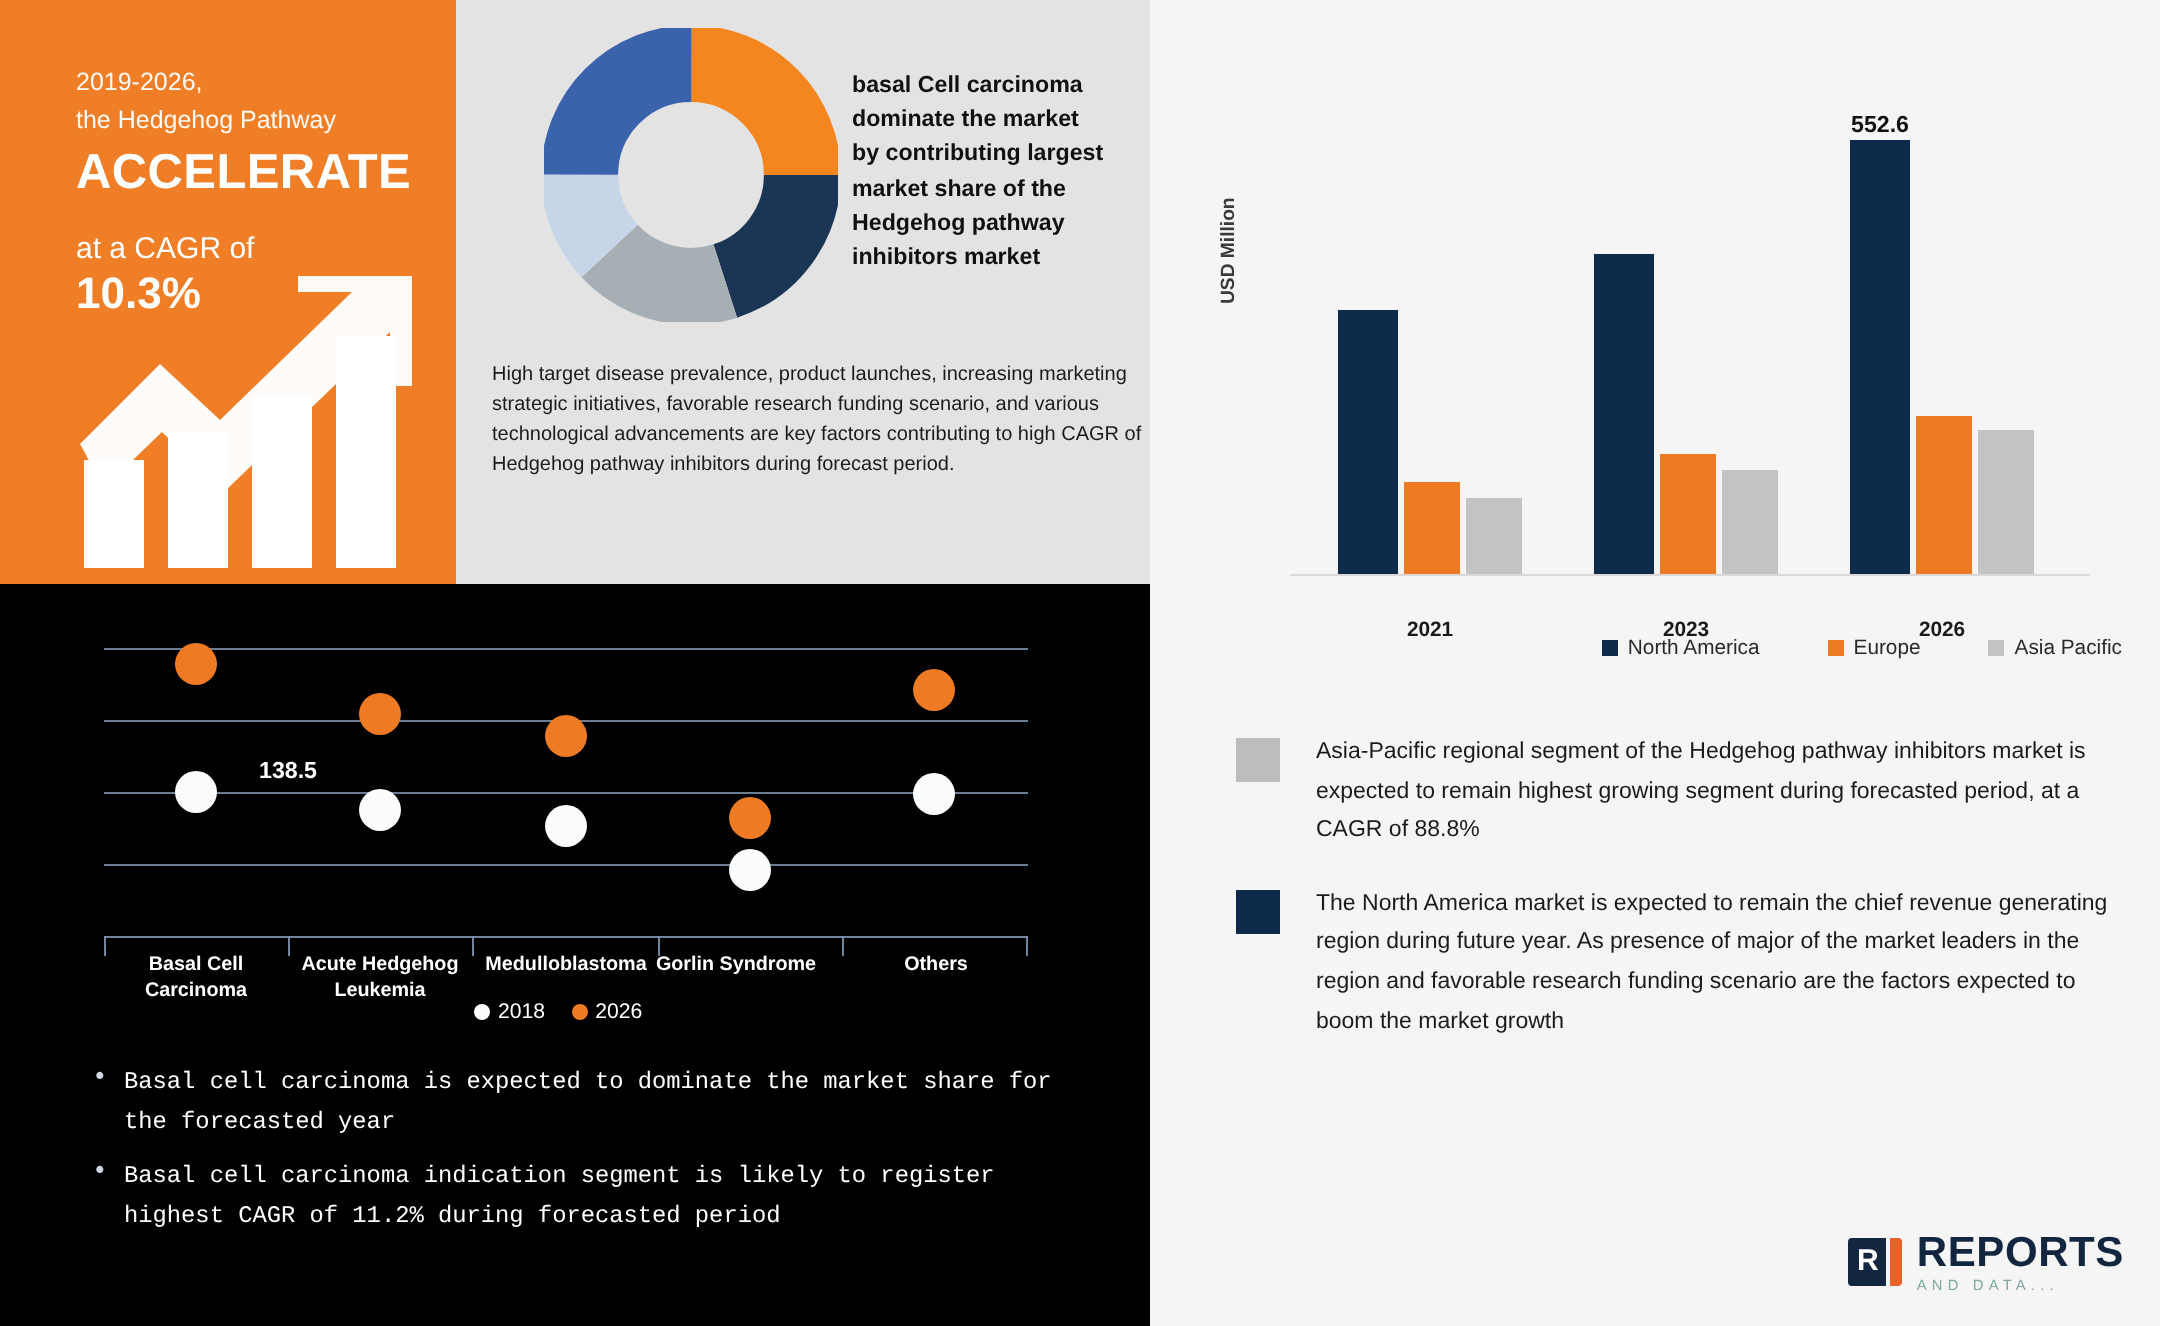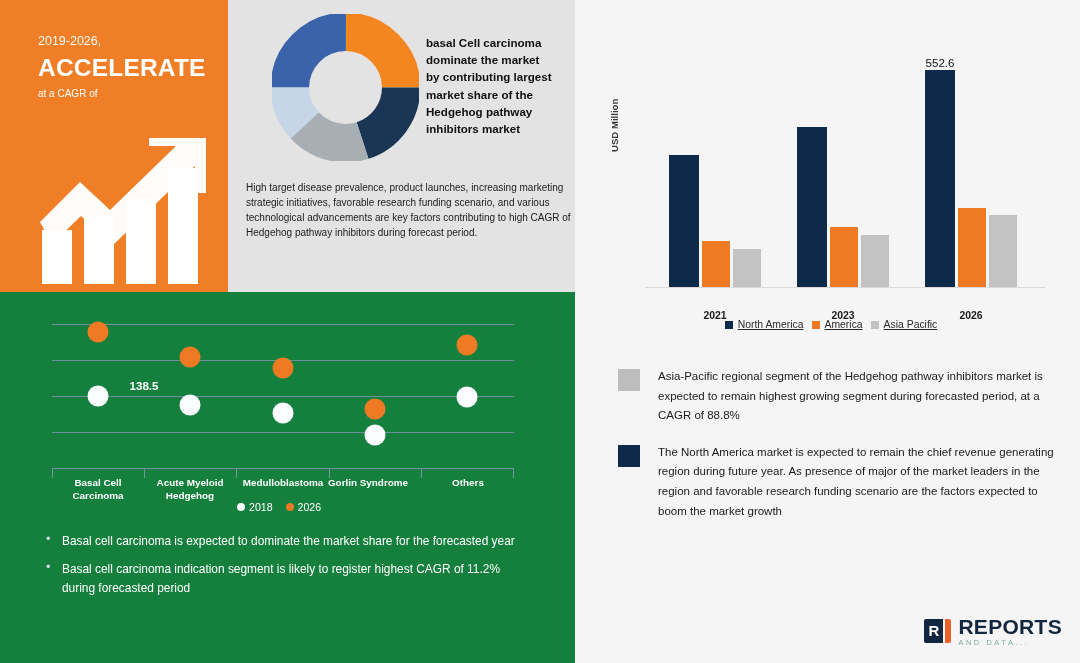--- a/index.html
+++ b/index.html
@@ -16,42 +16,42 @@
   
   .left-col{position:absolute;left:0;top:0;width:575px;height:663px;}
 
   .orange-panel{
     position:absolute;left:0;top:0;width:236px;height:292px;
     background:#EF7E26;overflow:hidden;
   }
   .op-text{position:absolute;left:38px;top:32px;width:185px;color:#ffffff;}
   .op-l1{font-size:12.5px;line-height:19px;opacity:.97;font-weight:400;}
   .op-accel{font-size:24.5px;font-weight:700;letter-spacing:.2px;line-height:30px;margin-top:2px;}
-  .op-l3{font-size:10px;line-height:19px;margin-top:1px;}
+  .op-l3{font-size:15px;line-height:19px;margin-top:13px;}
   .op-cagr{font-size:22px;font-weight:700;line-height:26px;}
 
   .arrow-graphic{position:absolute;left:36px;top:138px;width:180px;height:150px;}
 
   .gray-panel{
     position:absolute;left:228px;top:0;width:347px;height:292px;
     background:#E3E3E3;
   }
   .donut-wrap{position:absolute;left:44px;top:14px;width:147px;height:147px;}
   .donut-txt{
     position:absolute;left:198px;top:34px;width:130px;
     font-size:11.6px;line-height:17.2px;font-weight:700;color:#101010;
   }
   .gray-para{
     position:absolute;left:8px;top:180px;width:332px;
     font-size:10px;line-height:15px;color:#1b1b1b;margin-left:10px;
   }
 
   .navy-panel{
     position:absolute;left:0;top:292px;width:575px;height:371px;
-    background:#15803d;
+    background:#000000;
   }
 
   
   .dotchart{position:absolute;left:52px;top:28px;width:462px;height:150px;}
   .grid-line{position:absolute;left:0;width:462px;height:1px;background:#7d93ad;opacity:.85;}
   .axis-base{position:absolute;left:0;top:148px;width:462px;height:1px;background:#7d93ad;opacity:.9;}
   .tick{position:absolute;top:148px;width:1px;height:10px;background:#7d93ad;opacity:.9;}
   .dot{position:absolute;width:21px;height:21px;border-radius:50%;transform:translate(-50%,-50%);}
   .dot.white{background:#FAFCFE;}
   .dot.orange{background:#EE7B24;}
@@ -67,21 +67,21 @@
   .dot-legend{
     position:absolute;left:237px;top:208px;
     display:flex;gap:13px;align-items:center;
     color:#ffffff;font-size:10.6px;
   }
   .dot-legend .swatch{display:inline-block;width:8px;height:8px;border-radius:50%;margin-right:4px;vertical-align:middle;}
   .dot-legend .sw-white{background:#FAFCFE;}
   .dot-legend .sw-orange{background:#EE7B24;}
   .dot-legend span.lbl{vertical-align:middle;}
 
-  .bullets{position:absolute;left:42px;top:240px;width:490px;}
+  .bullets{position:absolute;left:42px;top:240px;width:490px;font-family:Liberation Mono, monospace;}
   .bullet{position:relative;padding-left:20px;margin-bottom:8px;}
   .bullet::before{
     content:"•";position:absolute;left:4px;top:-1px;
     color:#cdd8e4;font-size:13px;
   }
   .bullet-txt{color:#ffffff;font-size:11.9px;line-height:19.5px;}
 
   
   .right-col{position:absolute;left:575px;top:0;width:505px;height:663px;background:#F5F5F5;}
 
@@ -91,31 +91,31 @@
     font-size:9.6px;font-weight:700;color:#3a3a3a;
     transform:rotate(-90deg);transform-origin:left top;white-space:nowrap;
   }
   .plot{position:absolute;left:44px;top:14px;width:400px;height:250px;}
   .baseline{position:absolute;left:0;bottom:0;width:400px;height:1px;background:#d9d9d9;}
   .bar{position:absolute;bottom:1px;}
   .bar.na{background:#0E2A4A;}
   .bar.eu{background:#EE7B24;}
   .bar.ap{background:#C3C3C3;}
   .bar-value{
-    position:absolute;font-size:11.6px;font-weight:400;color:#111;
+    position:absolute;font-size:11.6px;font-weight:700;color:#111;
     transform:translate(-50%,-100%);white-space:nowrap;
   }
   .xcat{
     position:absolute;top:272px;font-size:10.4px;font-weight:700;color:#1a1a1a;
     text-align:center;transform:translateX(-50%);
   }
   .bar-legend{
     position:absolute;left:0;top:295px;width:460px;
-    display:flex;justify-content:center;gap:8px;align-items:center;
-    font-size:10.4px;color:#2a2a2a;text-decoration:underline;
+    display:flex;justify-content:flex-end;gap:34px;align-items:center;
+    font-size:10.4px;color:#2a2a2a;
   }
   .bar-legend .sq{display:inline-block;width:8px;height:8px;margin-right:5px;vertical-align:middle;}
   .bar-legend .sq-na{background:#0E2A4A;}
   .bar-legend .sq-eu{background:#EE7B24;}
   .bar-legend .sq-ap{background:#C3C3C3;}
 
   .notes{position:absolute;left:43px;top:367px;width:445px;}
   .note{position:relative;display:flex;margin-bottom:17px;}
   .note-sq{width:22px;height:22px;flex:0 0 22px;margin-right:18px;margin-top:2px;}
   .note-sq.gray{background:#BDBDBD;}
@@ -139,22 +139,24 @@
 </head>
 <body>
 
 <div id="root">
 
   <div class="left-col">
 
     <div class="orange-panel">
       <div class="op-text">
         <div class="op-l1">2019-2026,</div>
+        <div class="op-l1">the Hedgehog Pathway</div>
         <div class="op-accel">ACCELERATE</div>
         <div class="op-l3">at a CAGR of</div>
+        <div class="op-cagr">10.3%</div>
       </div>
       <svg class="arrow-graphic" viewBox="0 0 180 150">
         <rect x="6" y="92" width="30" height="54" fill="#ffffff"></rect>
         <rect x="48" y="78" width="30" height="68" fill="#ffffff"></rect>
         <rect x="90" y="60" width="30" height="86" fill="#ffffff"></rect>
         <rect x="132" y="30" width="30" height="116" fill="#ffffff"></rect>
         <path d="M4 86 L44 46 L74 74 L140 10 L113 10 L113 0 L170 0 L170 57 L159 57 L159 30 L76 110 L45 80 L16 108 Z" fill="#ffffff" opacity="0.97" transform="translate(0,-2)"></path>
       </svg>
     </div>
 
@@ -196,21 +198,21 @@
         <div class="dot white" style="left:138px;top:85px;"></div>
         <div class="dot white" style="left:231px;top:93px;"></div>
         <div class="dot white" style="left:323px;top:115px;"></div>
         <div class="dot white" style="left:415px;top:77px;"></div>
 
         <div class="dot-label" style="left:92px;top:72px;">138.5</div>
       </div>
 
       <div class="cat-labels">
         <div class="cat" style="left:0px;width:92px;">Basal Cell Carcinoma</div>
-        <div class="cat" style="left:92px;width:92px;">Acute Myeloid Hedgehog</div>
+        <div class="cat" style="left:92px;width:92px;">Acute Hedgehog Leukemia</div>
         <div class="cat" style="left:184px;width:94px;">Medulloblastoma</div>
         <div class="cat" style="left:270px;width:92px;">Gorlin Syndrome</div>
         <div class="cat" style="left:370px;width:92px;">Others</div>
       </div>
 
       <div class="dot-legend">
         <div>
           <span class="swatch sw-white"></span><span class="lbl">2018</span>
         </div>
         <div>
@@ -256,21 +258,21 @@
         <div class="xcat" style="left:70px;">2021</div>
         <div class="xcat" style="left:198px;">2023</div>
         <div class="xcat" style="left:326px;">2026</div>
       </div>
 
       <div class="bar-legend">
         <div>
           <span class="sq sq-na"></span><span>North America</span>
         </div>
         <div>
-          <span class="sq sq-eu"></span><span>America</span>
+          <span class="sq sq-eu"></span><span>Europe</span>
         </div>
         <div>
           <span class="sq sq-ap"></span><span>Asia Pacific</span>
         </div>
       </div>
     </div>
 
     <div class="notes">
       <div class="note">
         <div class="note-sq gray"></div>

